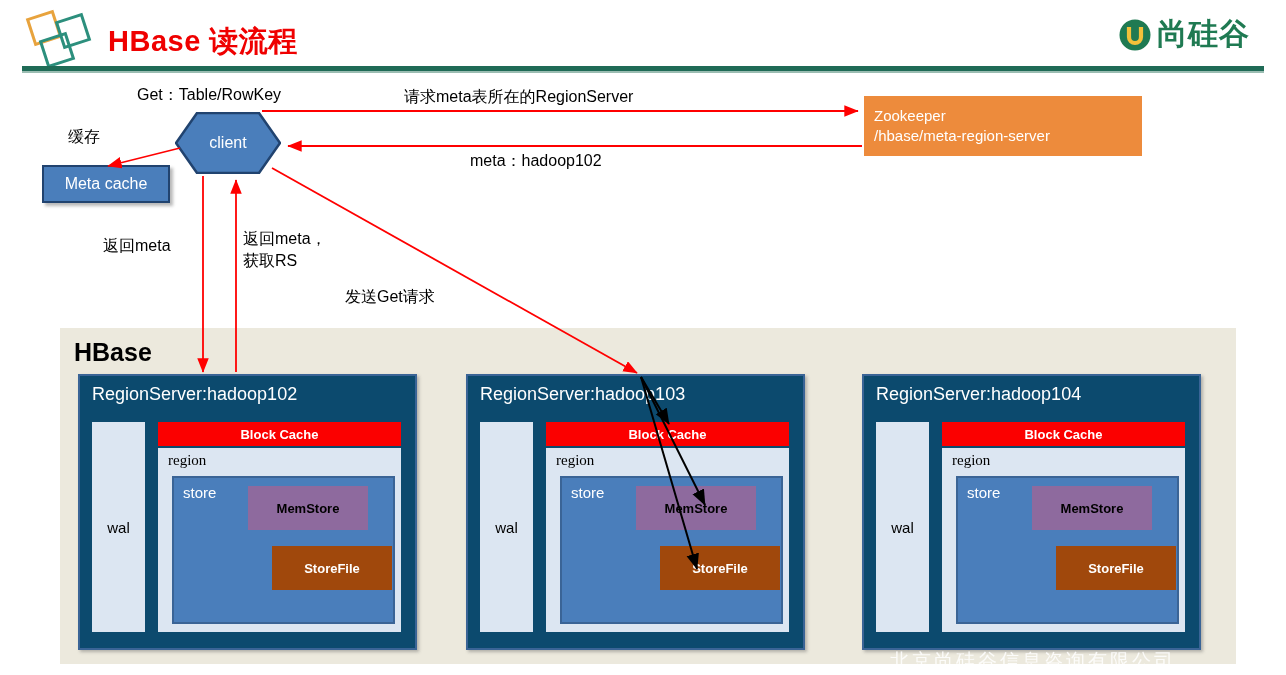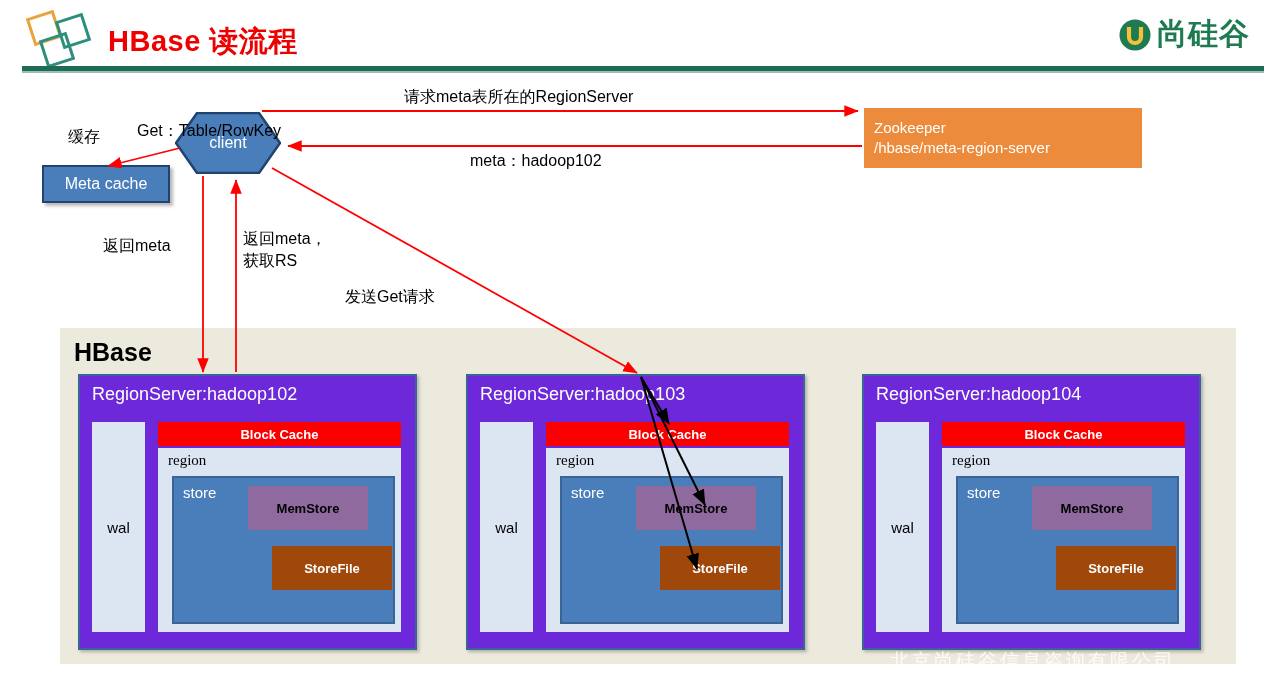--- a/index.html
+++ b/index.html
@@ -102,21 +102,20 @@
   #zookeeper-box {
     left: 864px; top: 96px;
     width: 278px; height: 60px;
     background: #ed8b3c;
     display: flex; flex-direction: column;
     justify-content: center;
     padding-left: 10px;
     color: #ffffff;
     font-size: 15px;
     line-height: 1.35;
-    margin-top: 12px;
   }
 
   
   #hbase-container {
     left: 60px; top: 328px;
     width: 1176px; height: 336px;
     background: #ece9dd;
   }
   #hbase-title {
     position: absolute;
@@ -125,21 +124,21 @@
     font-weight: bold;
     color: #000000;
   }
 
   
   .region-server {
     position: absolute;
     top: 374px;
     width: 335px;
     height: 272px;
-    background: #6d28d9;
+    background: #0c4a6e;
     border: 2px solid #3a6496;
     box-shadow: 2px 2px 3px rgba(90,90,90,0.4);
   }
   .rs-title {
     position: absolute;
     left: 12px; top: 8px;
     color: #ffffff;
     font-size: 18px;
     white-space: nowrap;
   }
@@ -329,21 +328,21 @@
     <span>/hbase/meta-region-server</span>
   </div>
 
   <div id="client-hex" class="node">
     <svg width="106" height="62" viewBox="0 0 106 62">
       <polygon points="22,1 84,1 105,31 84,61 22,61 1,31" fill="#4a7ebb" stroke="#21436f" stroke-width="2.5"></polygon>
     </svg>
     <div class="hex-label">client</div>
   </div>
 
-  <div class="edge-label big" style="left:137px; top:84px;margin-top:36px;">Get：Table/RowKey</div>
+  <div class="edge-label big" style="left:137px; top:84px;">Get：Table/RowKey</div>
   <div class="edge-label big" style="left:68px; top:126px;">缓存</div>
   <div class="edge-label big" style="left:404px; top:86px;">请求meta表所在的RegionServer</div>
   <div class="edge-label big" style="left:470px; top:150px;">meta：hadoop102</div>
   <div class="edge-label big" style="left:103px; top:235px;">返回meta</div>
   <div class="edge-label big" style="left:243px; top:228px;">返回meta，</div>
   <div class="edge-label big" style="left:243px; top:250px;">获取RS</div>
   <div class="edge-label big" style="left:345px; top:286px;">发送Get请求</div>
 
   <div id="watermark">北京尚硅谷信息咨询有限公司</div>
 

